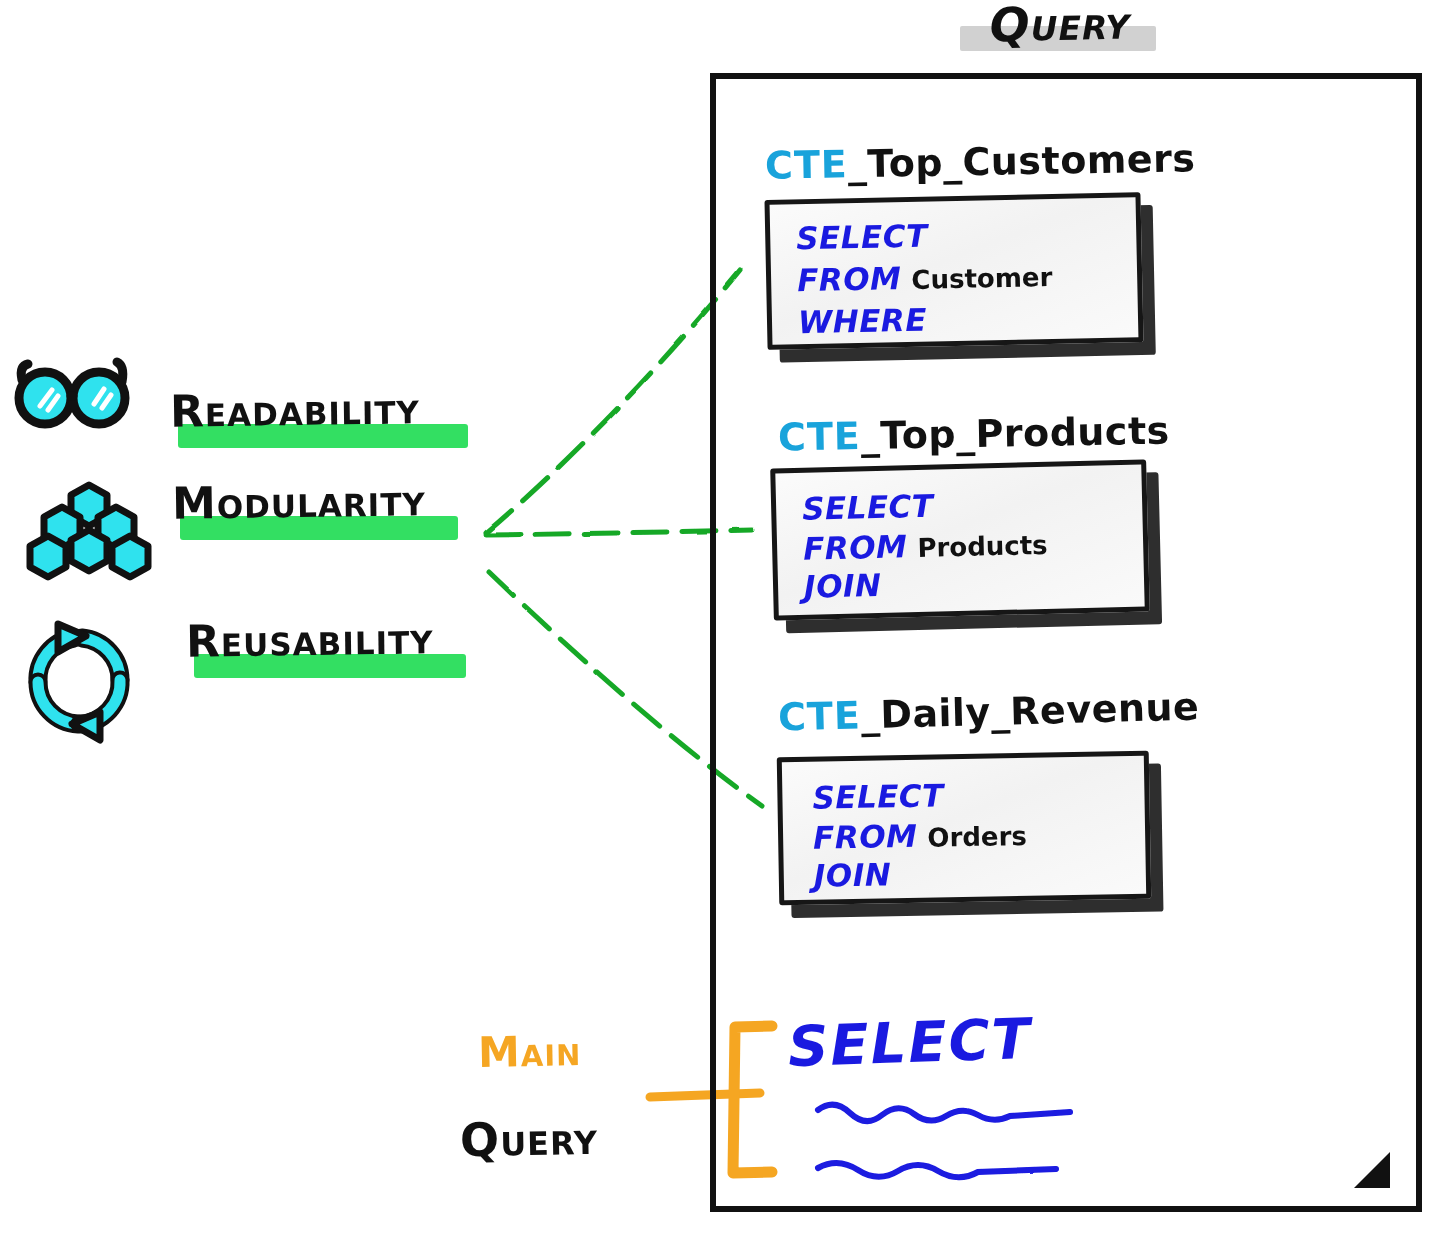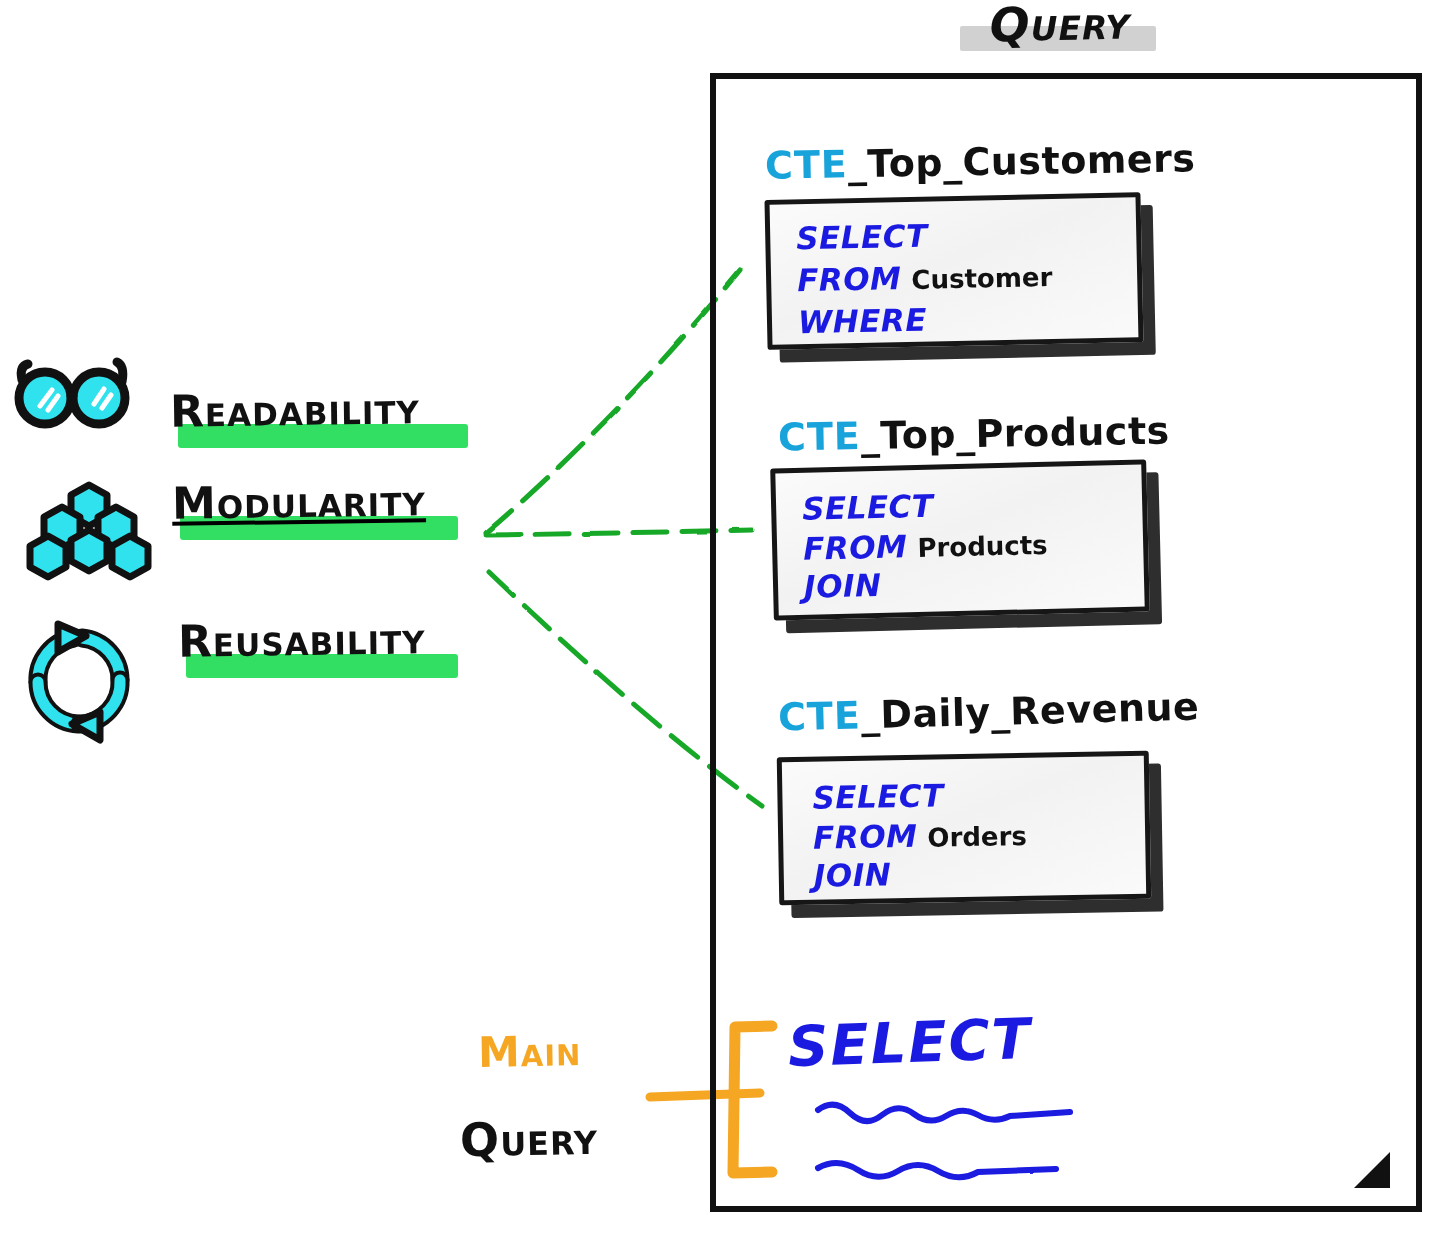--- a/index.html
+++ b/index.html
@@ -277,28 +277,28 @@
 <div class="fold"></div>
 
 <div class="benefit" style="left:20px; top:348px;">
   <div class="benefit-text-wrap" style="left:150px;margin-top:30px;">
     <div class="benefit-hl" style="width:290px;"></div>
     <div class="benefit-text">Readability</div>
   </div>
 </div>
 
 <div class="benefit" style="left:20px; top:470px;">
-  <div class="benefit-text-wrap" style="left:152px;text-decoration:underline;">
+  <div class="benefit-text-wrap" style="left:152px;">
     <div class="benefit-hl" style="width:278px;"></div>
     <div class="benefit-text">Modularity</div>
   </div>
 </div>
 
 <div class="benefit" style="left:20px; top:608px;">
-  <div class="benefit-text-wrap" style="left:158px;">
+  <div class="benefit-text-wrap" style="left:166px;">
     <div class="benefit-hl" style="width:272px;"></div>
     <div class="benefit-text">Reusability</div>
   </div>
 </div>
 
 <div class="cte-label" style="left:765px; top:140px; transform:rotate(-1deg);">
   <span class="kw">CTE</span><span>_Top_Customers</span>
 </div>
 <div class="card" style="left:766px; top:196px; width:376px; height:150px; transform:rotate(-1.2deg);">
   <div class="line kwblue" style="left:26px; top:16px;">SELECT</div>

